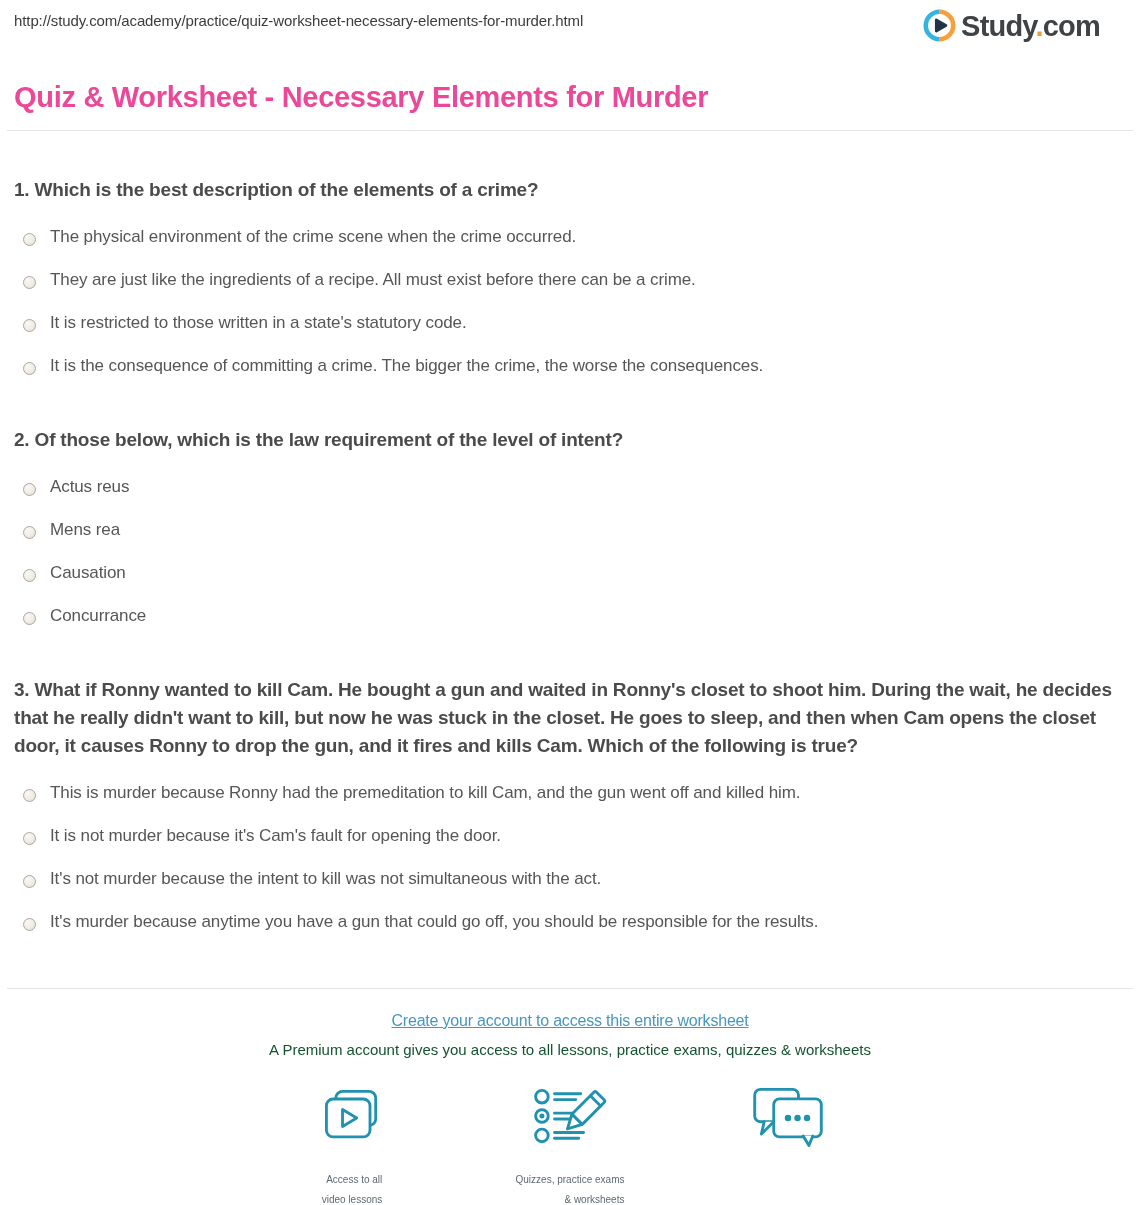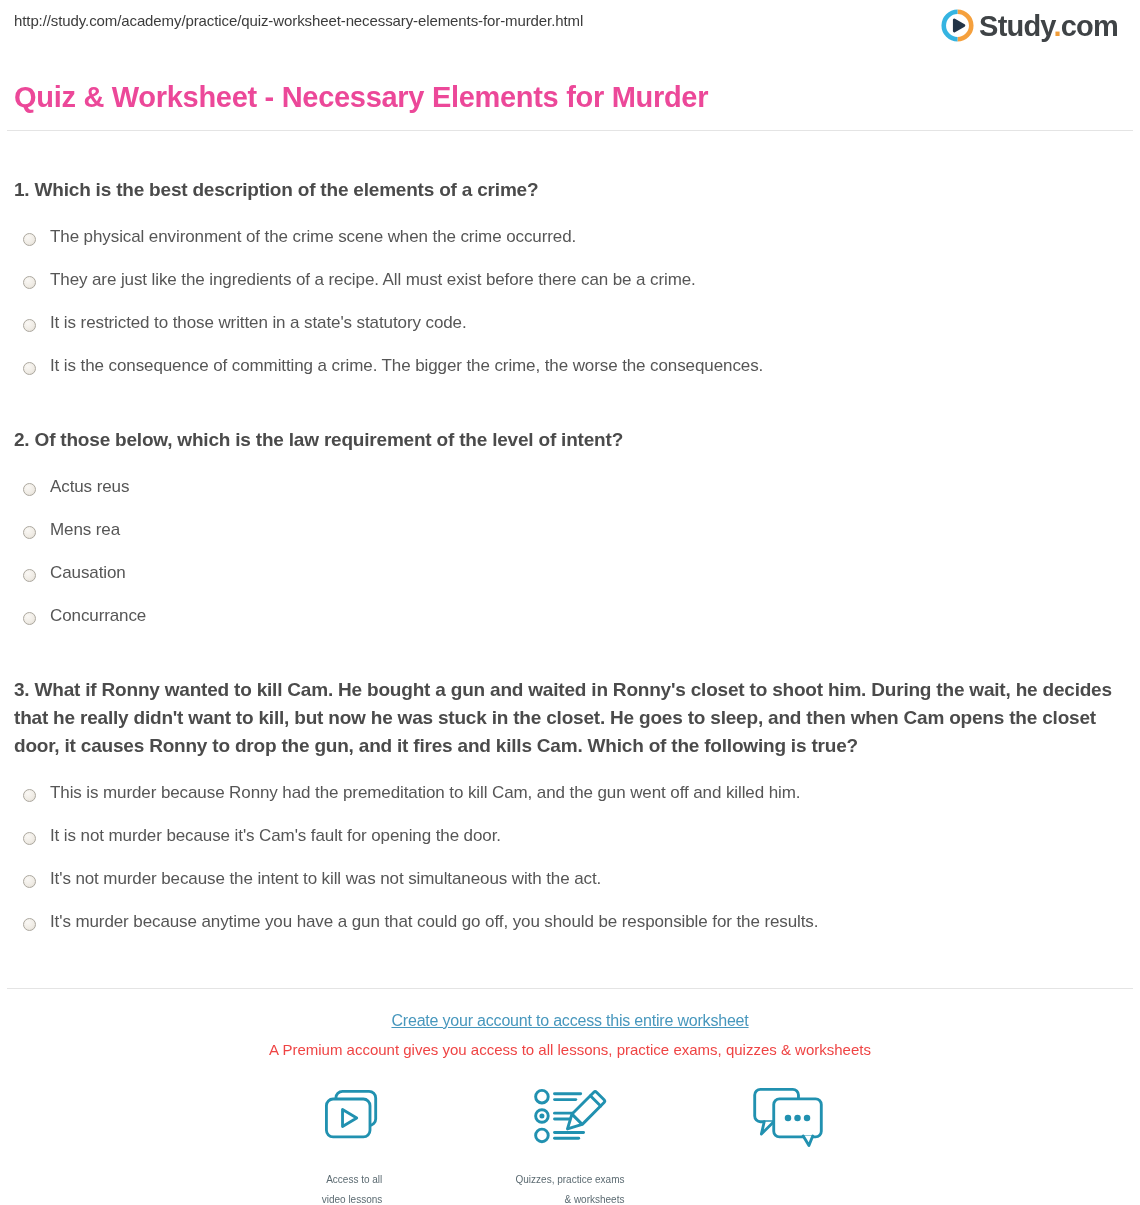--- a/index.html
+++ b/index.html
@@ -3,21 +3,21 @@
 <meta charset="utf-8">
 <style>
   html,body{margin:0;padding:0;background:#ffffff;}
   body{
     width:1140px;height:1205px;
     font-family:"Liberation Sans",sans-serif;
     color:#565656;position:relative;overflow:hidden;
   }
   
   .topbar{display:flex;justify-content:space-between;align-items:flex-start;
-          padding:9px 22px 0 14px;gap:40px;}
+          padding:9px 40px 0 14px;gap:40px;}
   .url{font-size:15px;color:#3c3c3c;padding-top:3px;letter-spacing:-0.1px;}
   .logo{display:flex;align-items:center;gap:5px;}
   .logo svg{display:block;}
   .logo-text{font-size:29px;font-weight:700;color:#3f4346;letter-spacing:-0.8px;line-height:32px;}
   .logo-dot{color:#f09c38;}
   
   .page-title{margin:39px 0 0 0;padding:0 16px 0 14px;
     font-size:29px;font-weight:700;color:#ec4899;letter-spacing:-0.3px;line-height:32px;}
   .divider{border:none;border-top:1px solid #e4e4e4;margin:17px 7px 0 7px;}
   
@@ -26,21 +26,21 @@
   .question-heading{margin:0;font-size:19px;font-weight:700;color:#4b4b4b;
     line-height:28px;letter-spacing:-0.2px;}
   .option{display:flex;align-items:center;margin-top:23px;padding-left:9px;}
   .radio{flex:0 0 auto;width:11px;height:11px;border-radius:50%;
     border:1px solid #aca89f;margin-top:4px;
     background:radial-gradient(circle at 35% 30%, #faf8f5 0%, #efebe4 60%, #ddd8cf 100%);}
   .option-label{margin-left:14px;font-size:17px;color:#565656;line-height:20px;letter-spacing:-0.1px;}
   
   .cta{text-align:center;margin-top:23px;}
   .cta-title{margin:0;font-size:16px;font-weight:400;color:#4797bd;letter-spacing:-0.2px;text-decoration:underline;}
-  .cta-subtitle{margin:11px 0 0 0;font-size:15px;color:#ef4444;}
+  .cta-subtitle{margin:11px 0 0 0;font-size:15px;color:#14532d;}
   .features{display:flex;justify-content:center;margin-top:29px;}
   .feature{width:218px;display:flex;flex-direction:column;align-items:center;}
   .feature-icon{height:60px;display:flex;align-items:flex-end;justify-content:center;}
   .feature-label{margin-top:23px;font-size:10px;color:#5c6b72;line-height:20px;text-align:right;}
   .icon-stroke{stroke:#2191b0;fill:none;stroke-width:3;stroke-linecap:round;stroke-linejoin:round;}
   .icon-fill{fill:#2191b0;stroke:none;}
   .icon-white{fill:#ffffff;}
 </style>
 </head>
 <body>

